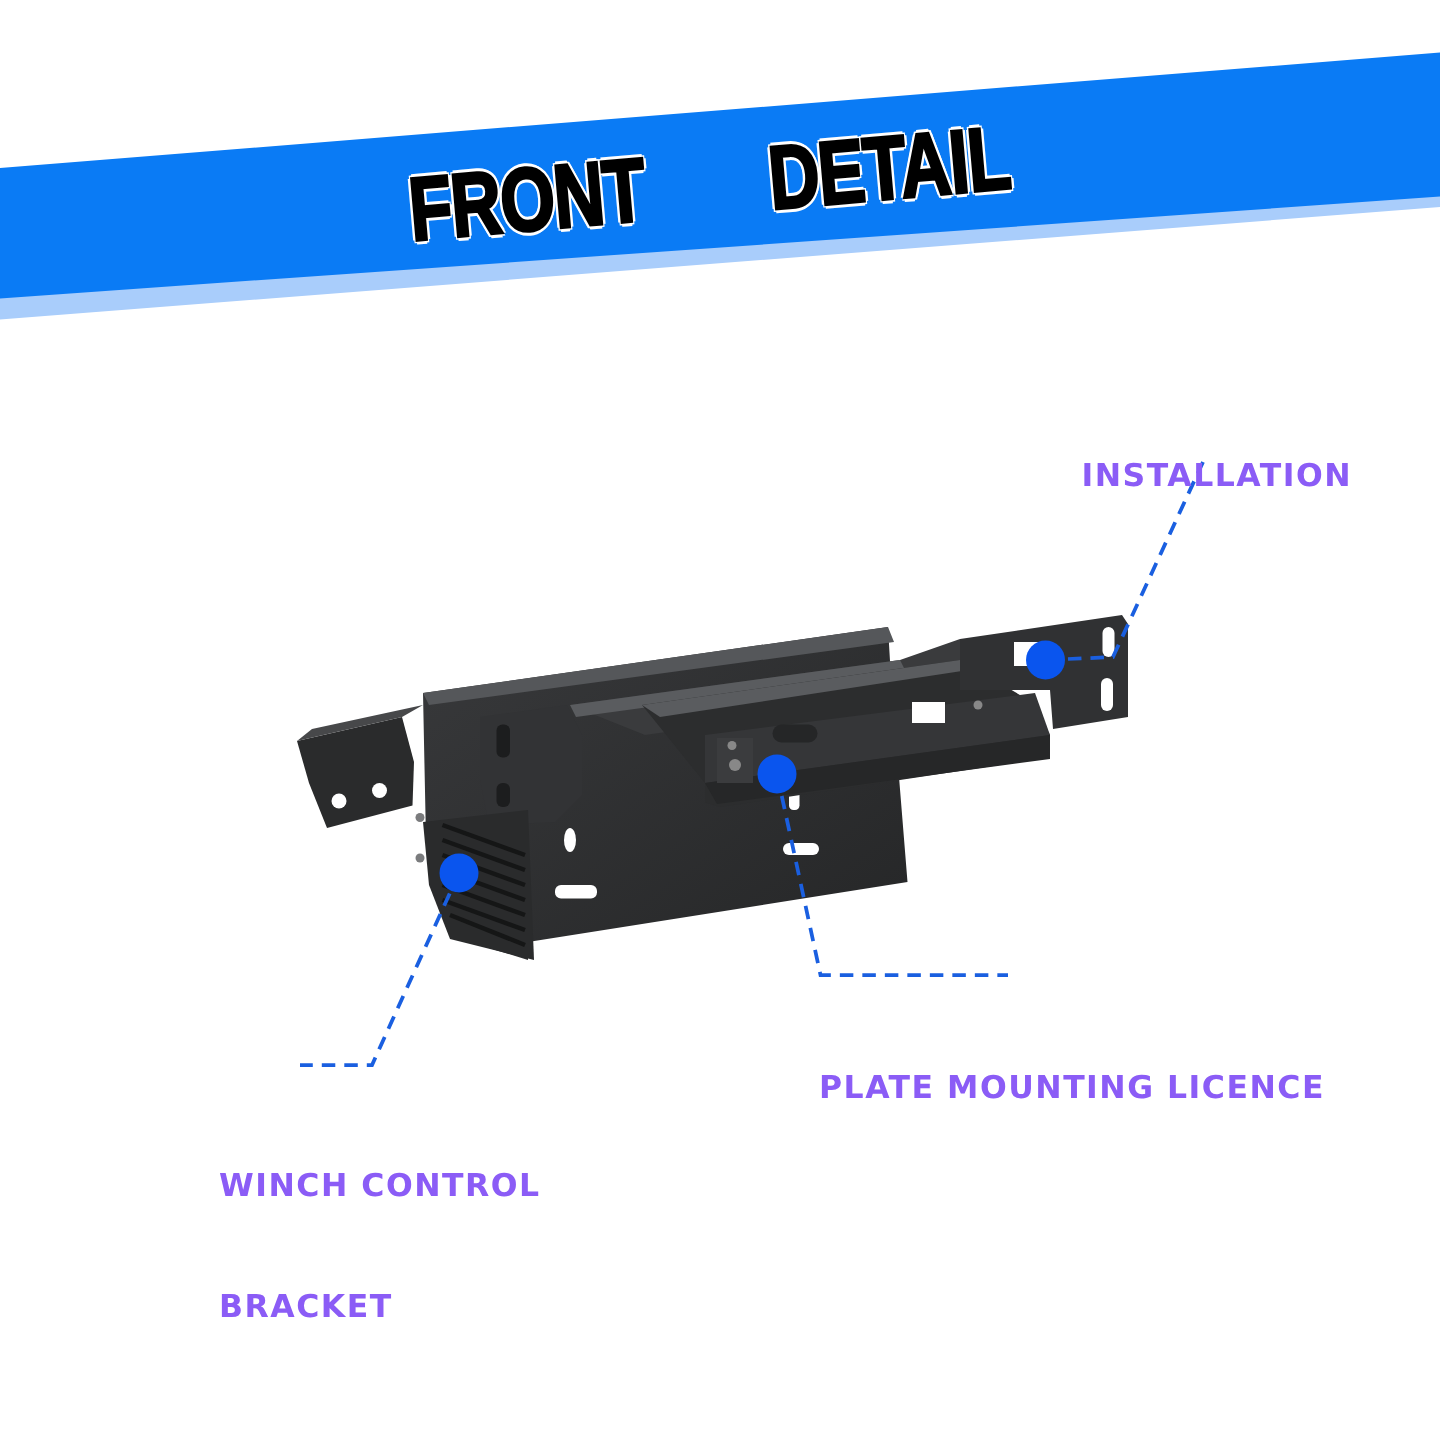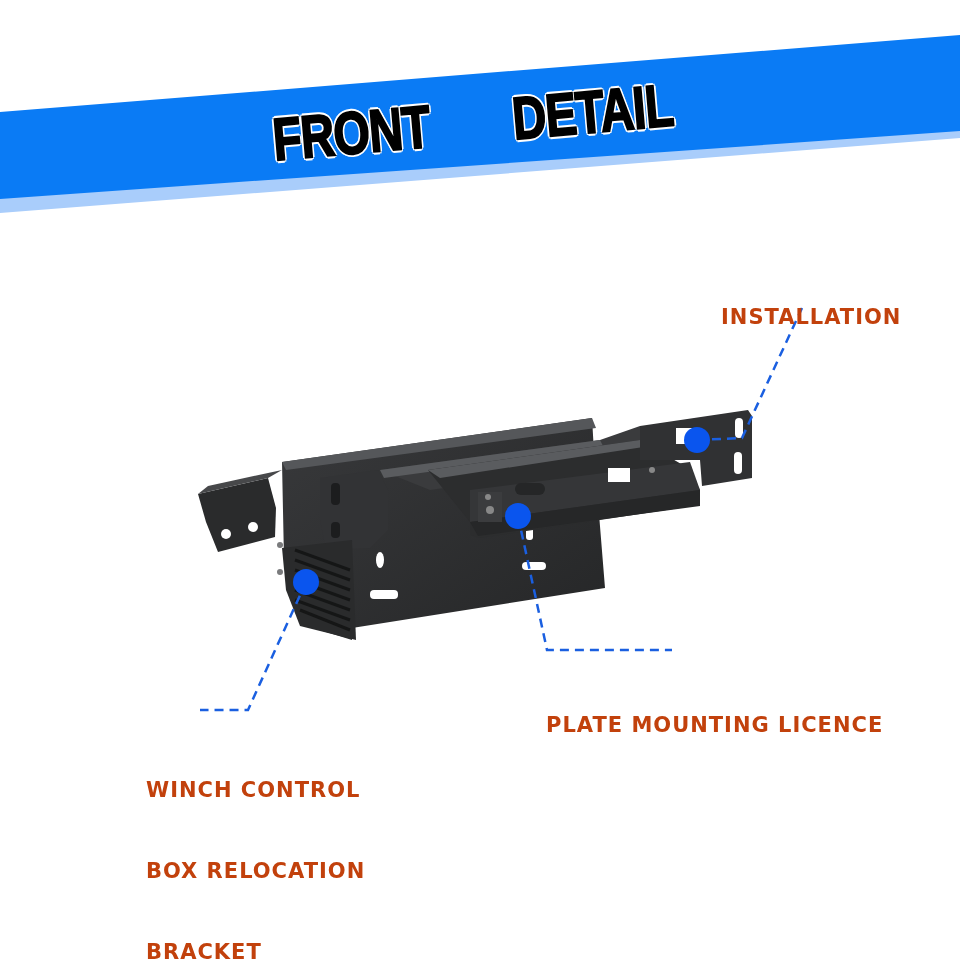--- a/index.html
+++ b/index.html
@@ -15,21 +15,21 @@
       font-family: "Liberation Sans", sans-serif; font-weight: 900; font-size: 60px;
       color: #000; letter-spacing: -1px; line-height: 1;
       transform: scaleX(0.78); display: inline-block;
       -webkit-text-stroke: 2px #000;
       text-shadow: 3px 0 0 #fff, -3px 0 0 #fff, 0 3px 0 #fff, 0 -3px 0 #fff,
                    2px 2px 0 #fff, -2px -2px 0 #fff, 2px -2px 0 #fff, -2px 2px 0 #fff;
     }
     .product-svg { position: absolute; left: 0; top: 0; width: 960px; height: 960px; }
     .label {
       position: absolute; font-family: "DejaVu Sans", sans-serif; font-weight: bold;
-      font-size: 21px; line-height: 27px; letter-spacing: 1px; color: #c2410c; white-space: pre;
+      font-size: 21px; line-height: 27px; letter-spacing: 1px; color: #8b5cf6; white-space: pre;
     }
     .label .line { display: block; }
     .hotspot { cursor: pointer; }
   </style>
 </head>
 <body>
 
 <div class="stage">
 
   <svg class="banner-svg" viewBox="0 0 960 240">
@@ -127,17 +127,16 @@
   <div class="label" style="left:721px; top:250px;">
     <span class="line">INSTALLATION</span>
   </div>
 
   <div class="label" style="left:546px; top:658px;">
     <span class="line">PLATE MOUNTING LICENCE</span>
   </div>
 
   <div class="label" style="left:146px; top:723px;">
     <span class="line">WINCH CONTROL</span>
-    <span class="line">BOX RELOCATION</span>
     <span class="line">BRACKET</span>
   </div>
 
 </div>
 
 </body></html>

